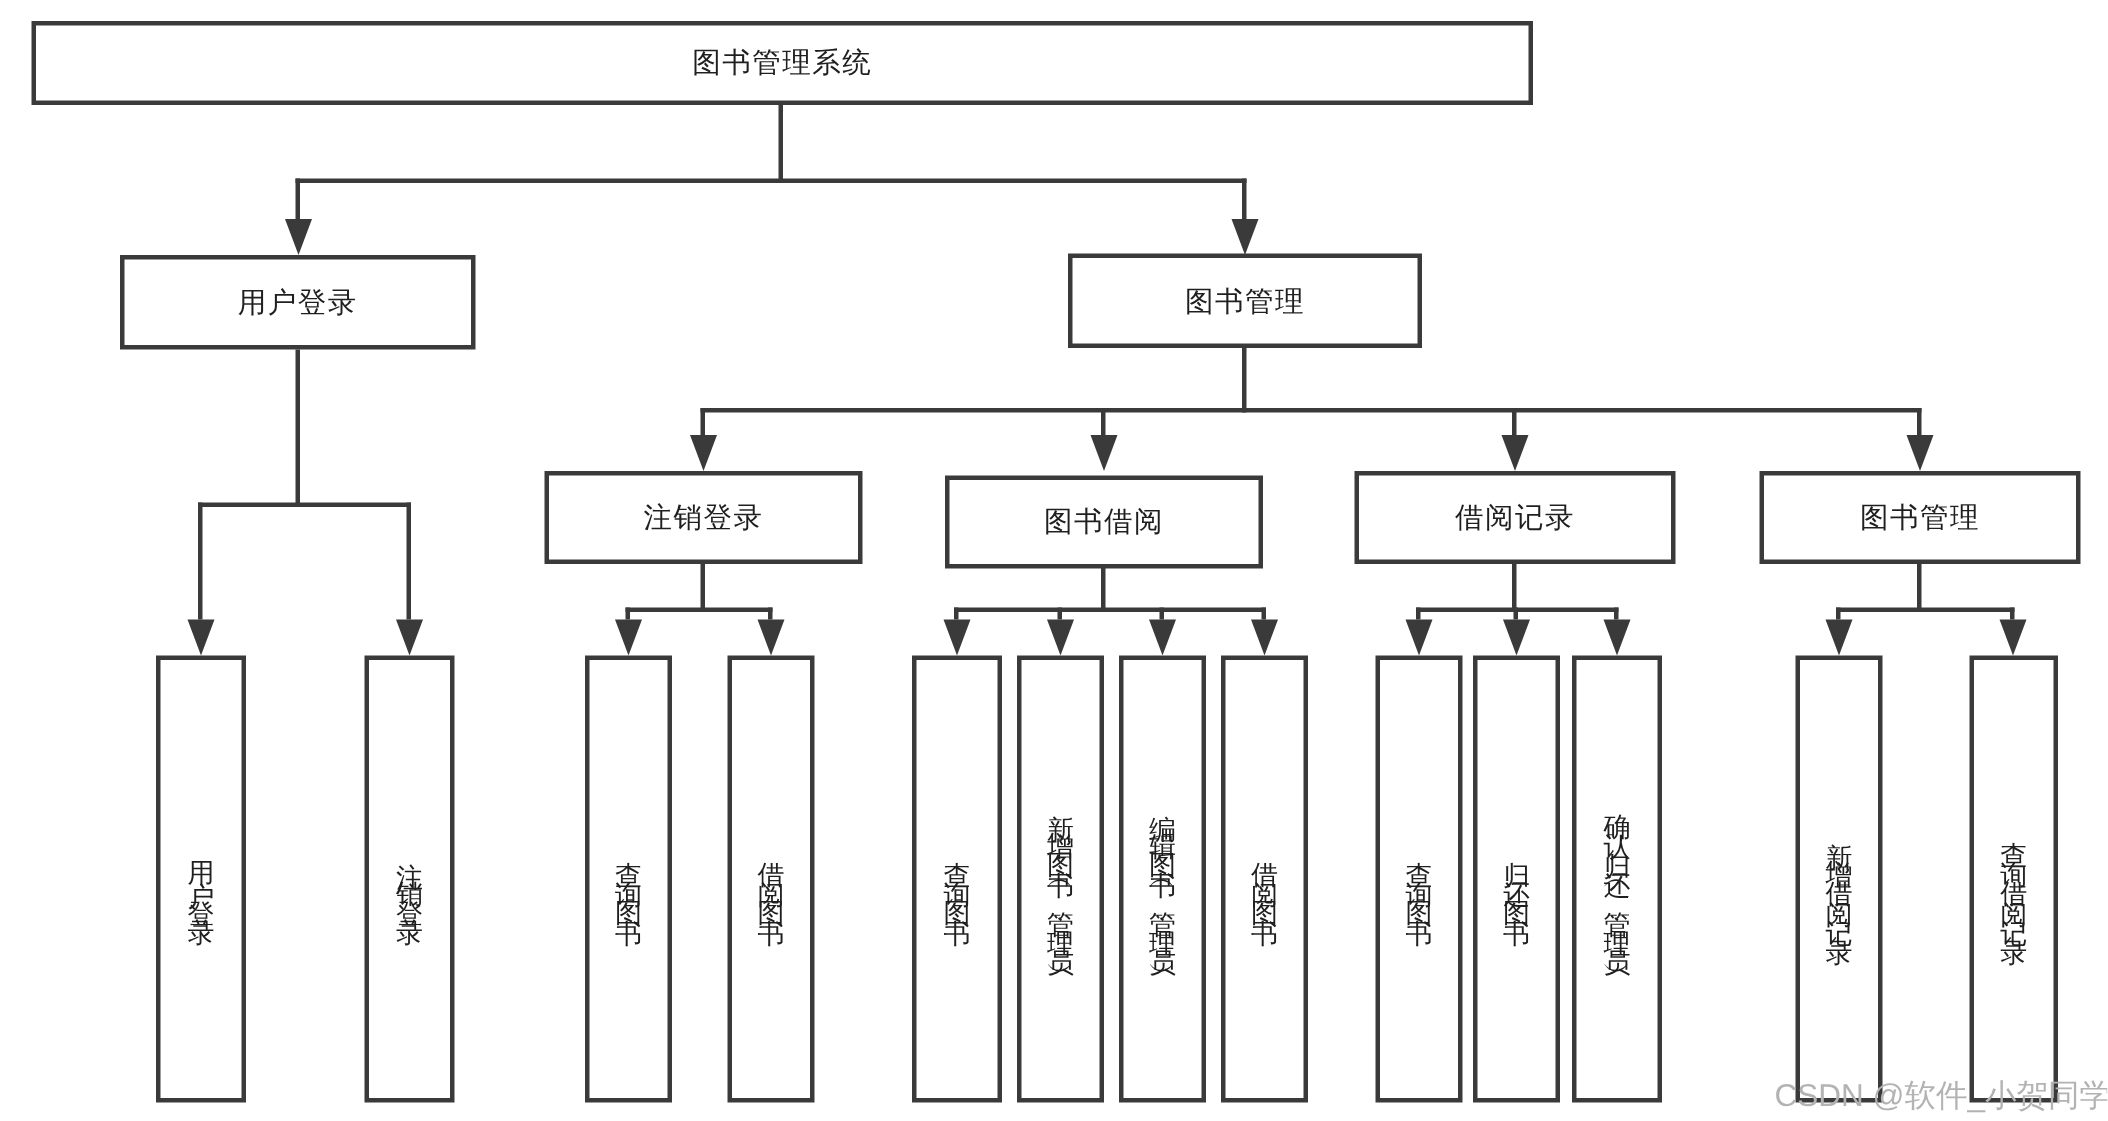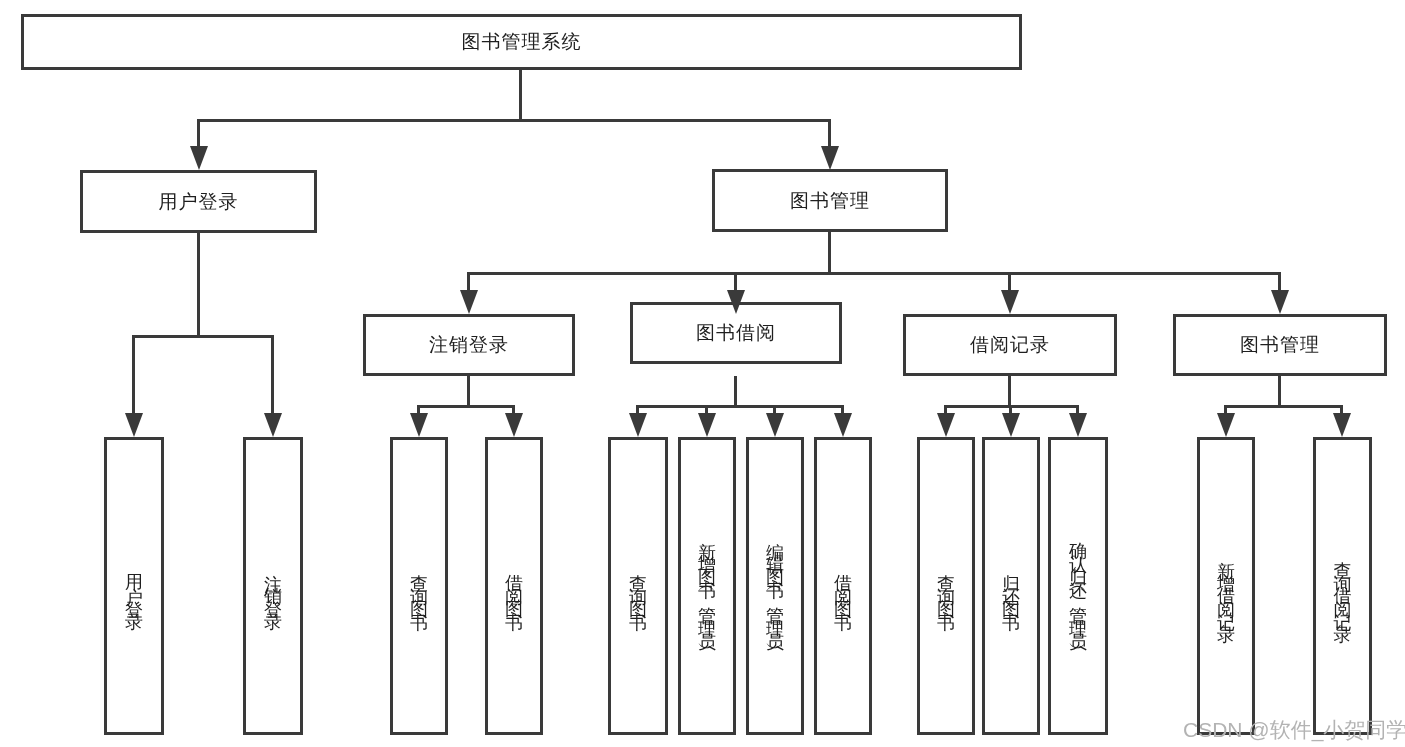--- a/index.html
+++ b/index.html
@@ -84,21 +84,21 @@
   </div>
 
   <div class="node" style="left:712px;top:169px;width:236px;height:63px">
     <span>图书管理</span>
   </div>
 
   <div class="node" style="left:363px;top:314px;width:212px;height:62px">
     <span>注销登录</span>
   </div>
 
-  <div class="node" style="left:630px;top:302px;width:212px;height:62px">
+  <div class="node" style="left:630px;top:317px;width:212px;height:62px">
     <span>图书借阅</span>
   </div>
 
   <div class="node" style="left:903px;top:314px;width:214px;height:62px">
     <span>借阅记录</span>
   </div>
 
   <div class="node" style="left:1173px;top:314px;width:214px;height:62px">
     <span>图书管理</span>
   </div>

